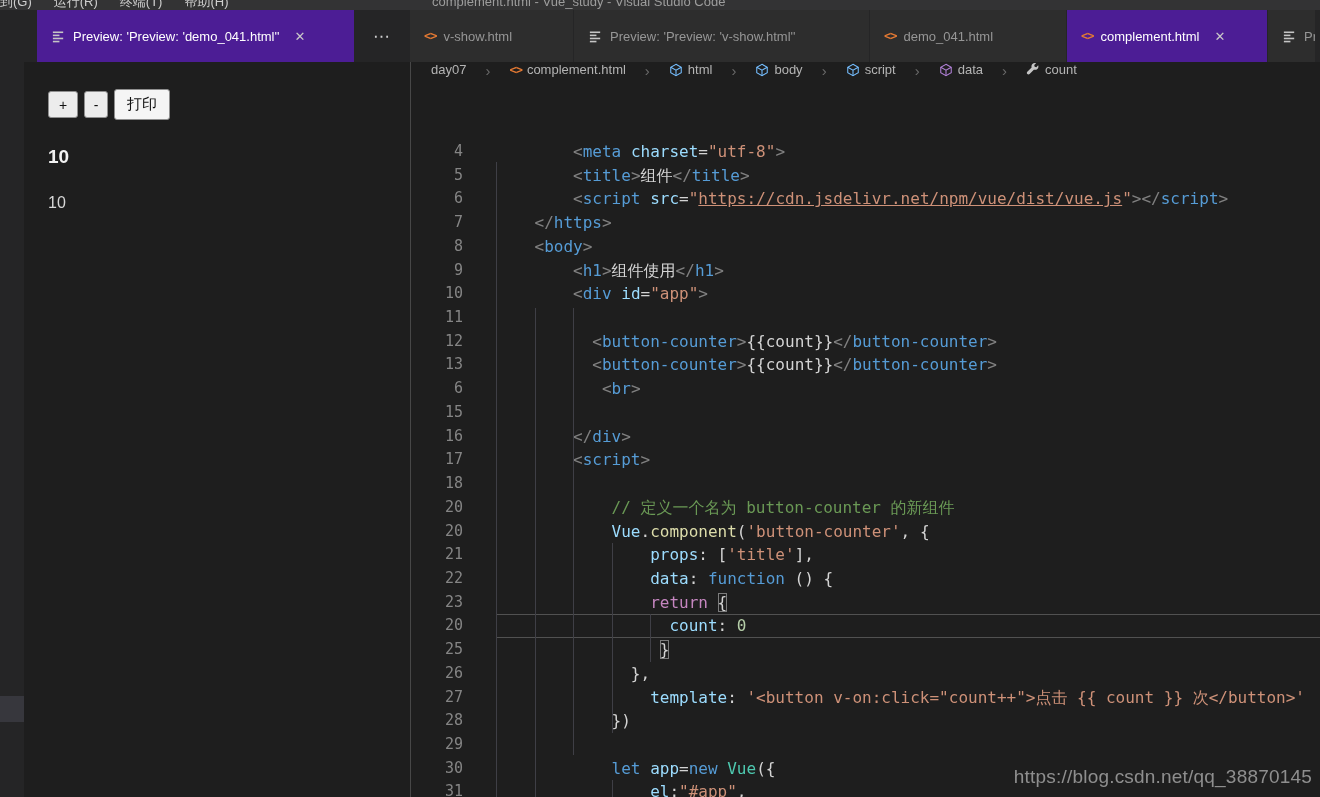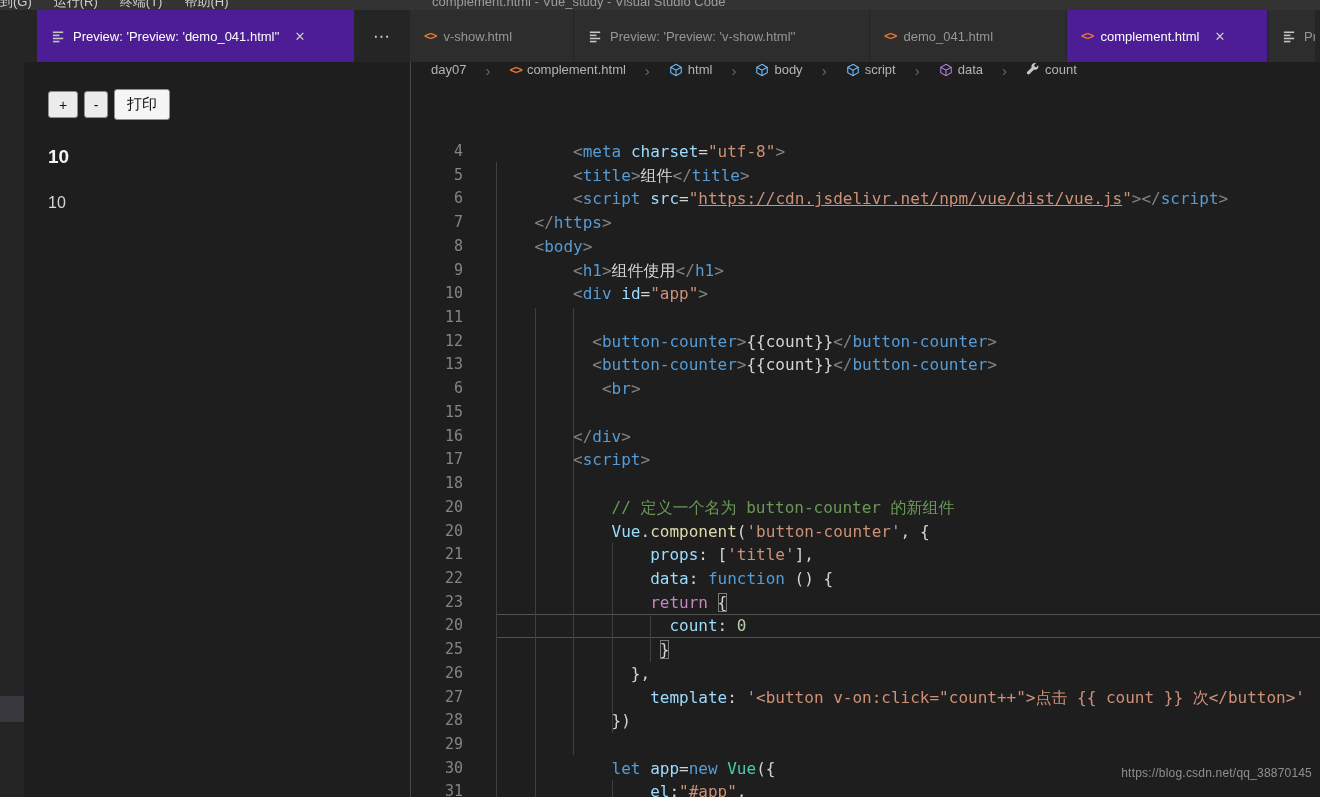--- a/index.html
+++ b/index.html
@@ -74,21 +74,21 @@
   .tk-fn   { color:#dcdcaa; }
   .tk-cls  { color:#4ec9b0; }
   .tk-num  { color:#b5cea8; }
   .tk-v    { color:#9cdcfe; }
   .tk-box  { color:#d4d4d4; outline:1px solid #7c7c7c; outline-offset:-1px; }
 
   .guide { position:absolute; width:1px; background:#3f3f46; }
   .cur-line { position:absolute; left:85px; right:0; height:23.72px;
               border-top:1px solid #515151; border-bottom:1px solid #515151; }
 
-  .watermark { position:absolute; right:8px; top:756px; font-size:12px;
+  .watermark { position:absolute; right:8px; top:756px; font-size:19px;
                color:#ababab; opacity:.8; letter-spacing:.2px; }
 </style>
 </head>
 <body>
 
 <div class="screen">
 
   <div class="titlebar">
     <div class="menus">
         <span class="menu-item">转到(G)</span>

